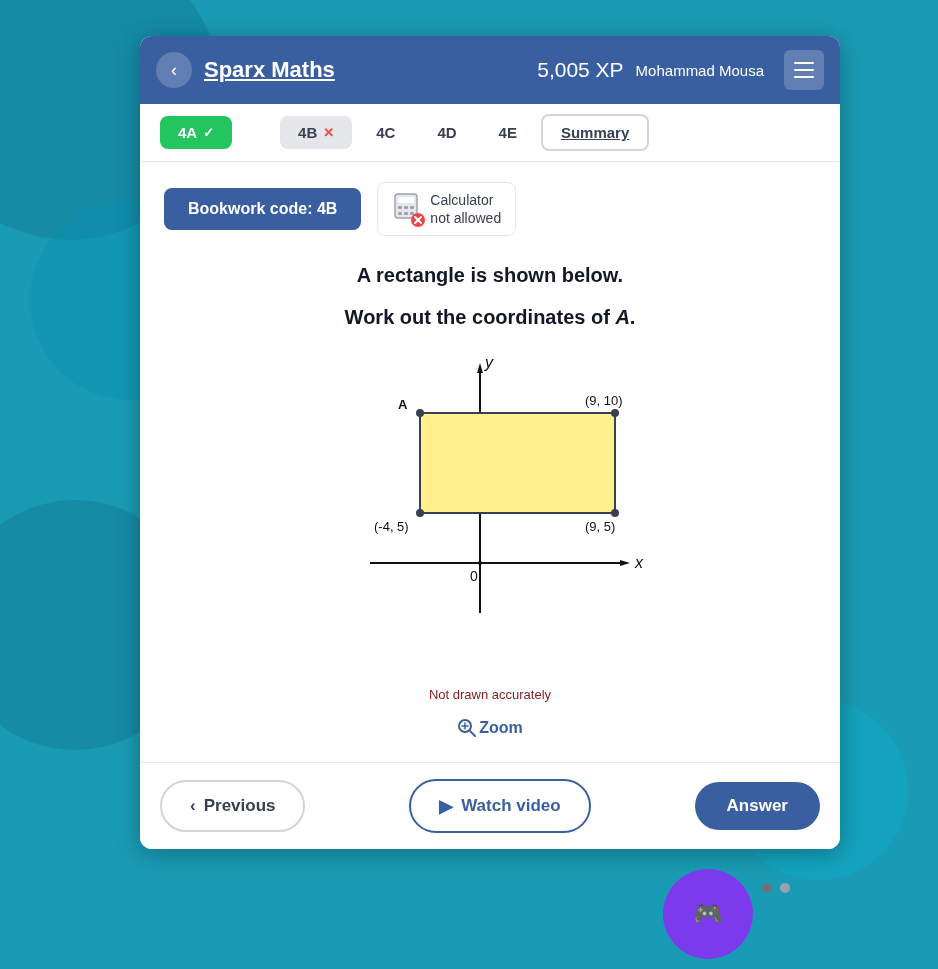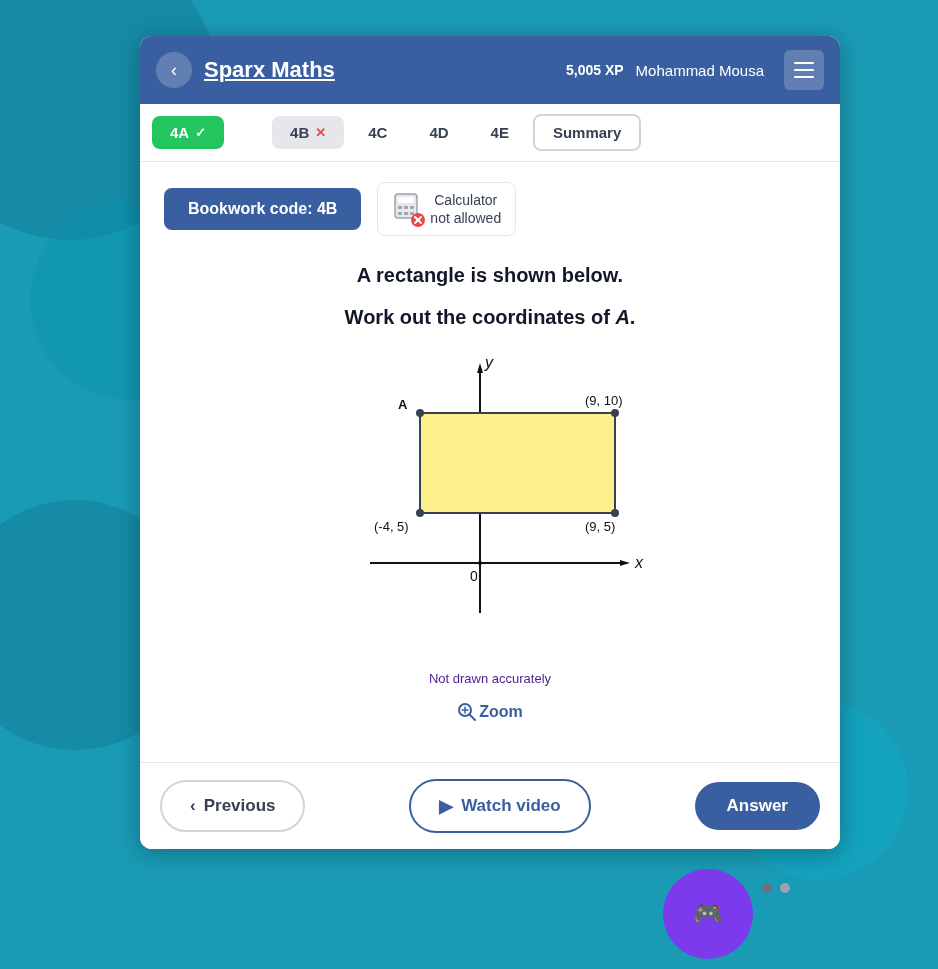--- a/index.html
+++ b/index.html
@@ -48,22 +48,22 @@
     }
     .app-title {
       color: white;
       font-size: 22px;
       font-weight: bold;
       flex: 1;
       text-decoration: underline;
     }
     .xp-badge {
       color: white;
-      font-size: 14px;
-      font-weight: 700;
+      font-size: 21px;
+      font-weight: 400;
     }
     .user-name {
       color: white;
       font-size: 15px;
     }
     .menu-btn {
       width: 40px;
       height: 40px;
       background: rgba(255,255,255,0.2);
       border-radius: 6px;
@@ -79,21 +79,21 @@
       width: 20px;
       height: 2px;
       background: white;
       border-radius: 2px;
     }
 
     
     .tab-bar {
       display: flex;
       align-items: center;
-      padding: 10px 12px;
+      padding: 10px 20px;
       gap: 6px;
       background: white;
       border-bottom: 1px solid #e5e7eb;
     }
     .tab {
       padding: 8px 18px;
       border-radius: 8px;
       font-size: 15px;
       font-weight: 600;
       cursor: pointer;
@@ -114,37 +114,37 @@
     }
     .tab-4c, .tab-4d, .tab-4e {
       background: transparent;
       color: #374151;
     }
     .tab-summary {
       background: transparent;
       color: #374151;
       border: 2px solid #d1d5db;
       border-radius: 8px;
+      text-decoration: underline;
     }
     .tab-check { color: white; font-size: 13px; }
     .tab-x { color: #ef4444; font-size: 13px; }
 
     
     .content {
       padding: 20px 24px;
       min-height: 600px;
     }
 
     
     .info-row {
       display: flex;
       align-items: center;
       gap: 16px;
       margin-bottom: 24px;
-      text-align: center;
     }
     .bookwork-code {
       background: #3a5fa0;
       color: white;
       padding: 12px 24px;
       border-radius: 8px;
       font-size: 16px;
       font-weight: 600;
     }
     .calc-badge {
@@ -182,23 +182,23 @@
       flex-direction: column;
       align-items: center;
       margin: 16px 0;
     }
     .graph-svg {
       width: 320px;
       height: 320px;
     }
     .not-drawn {
       font-size: 13px;
-      color: #4c1d95;
+      color: #7f1d1d;
       text-align: center;
-      margin-top: 3px;
+      margin-top: 19px;
     }
 
     
     .zoom-btn {
       display: flex;
       align-items: center;
       gap: 2px;
       color: #3a5fa0;
       font-size: 16px;
       font-weight: 600;

